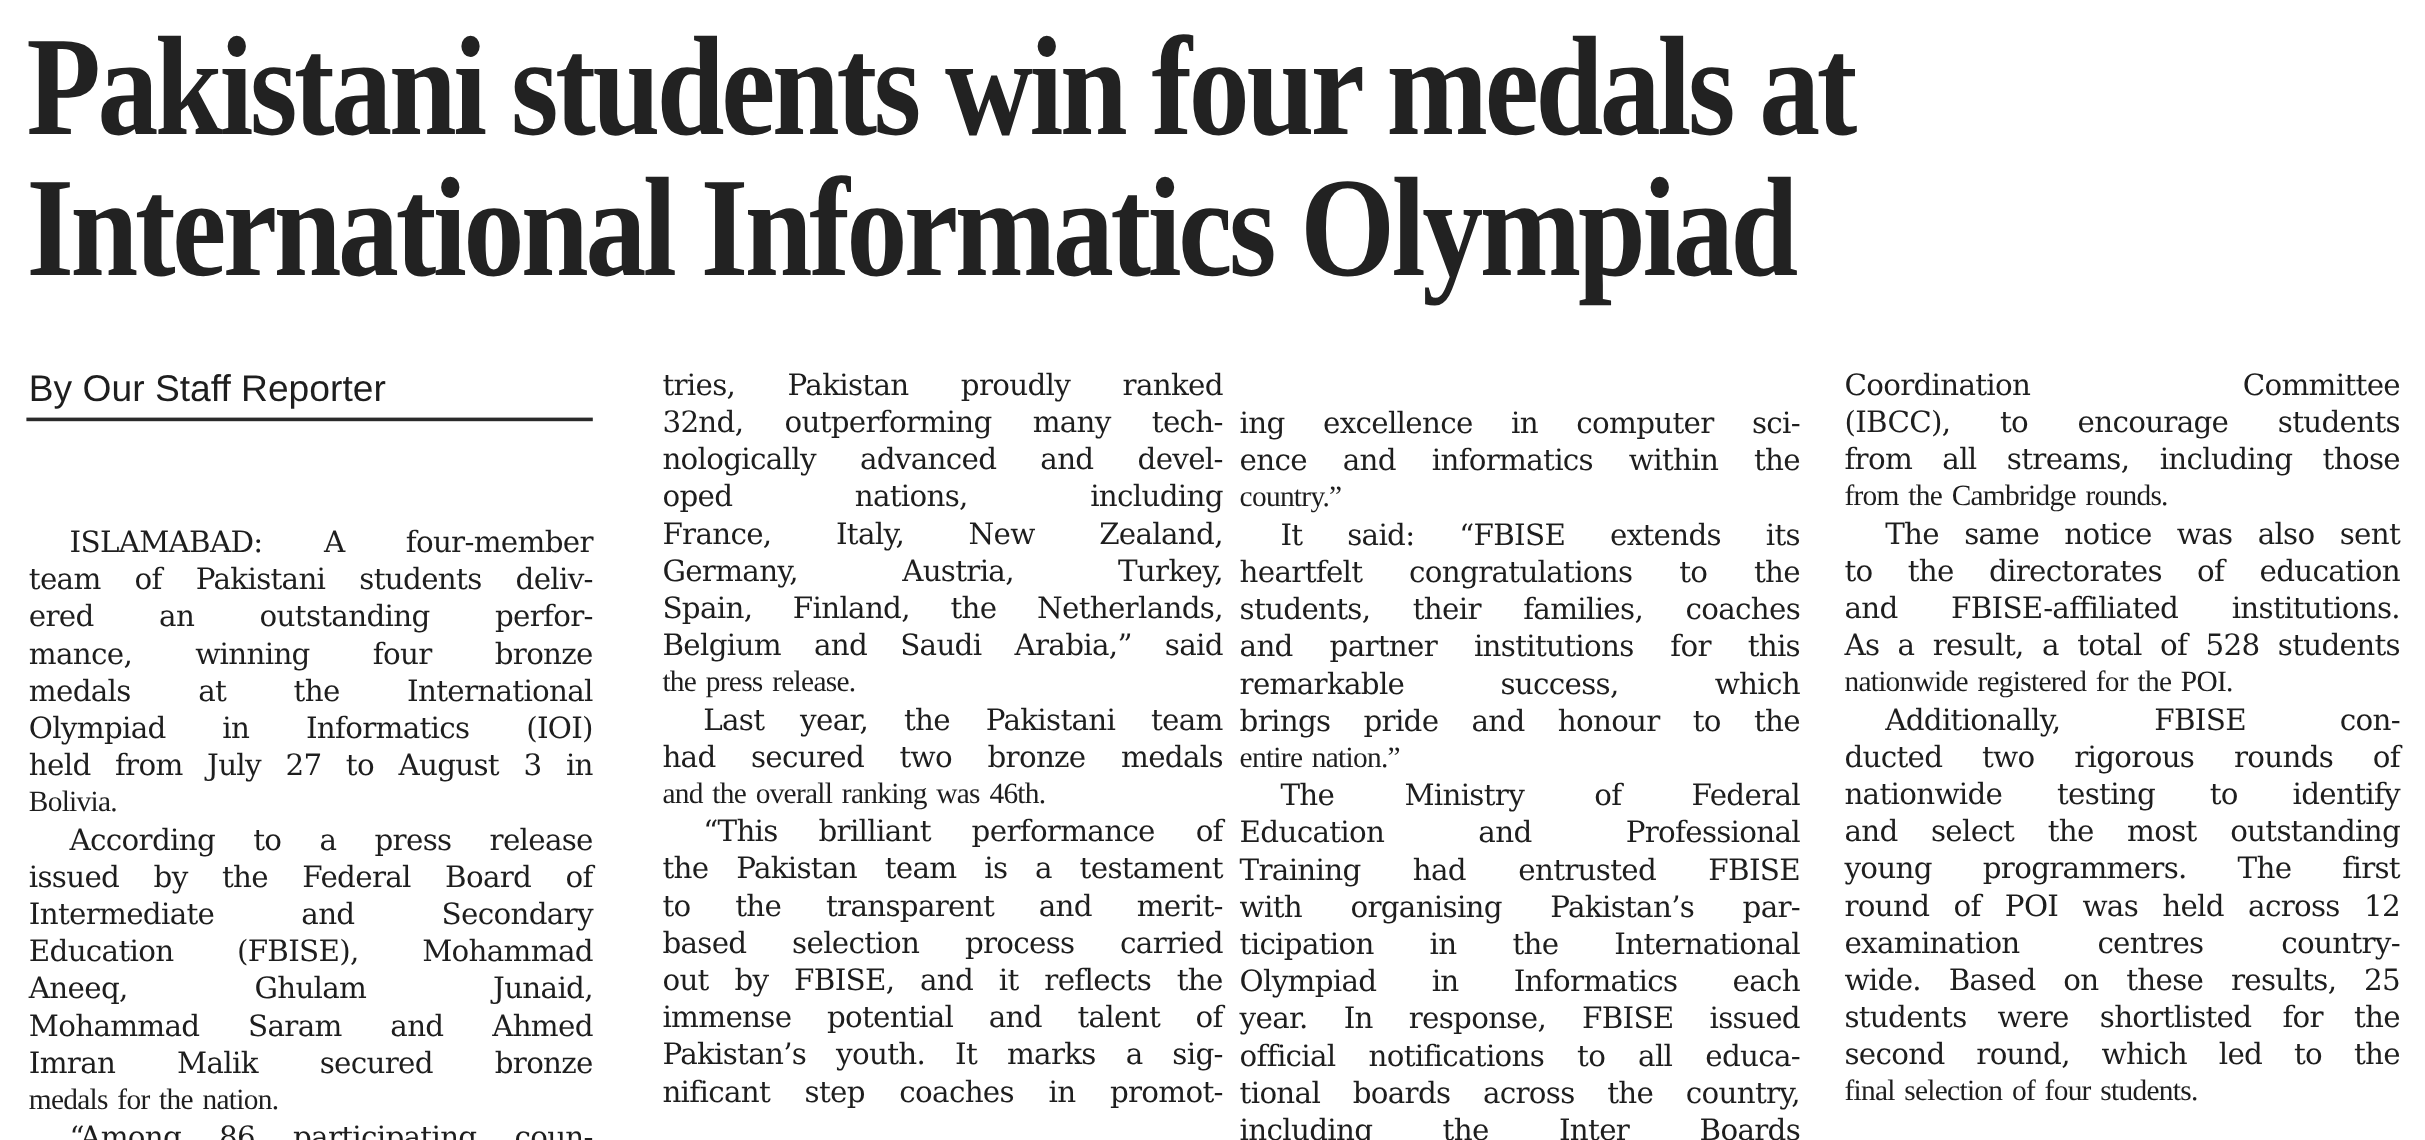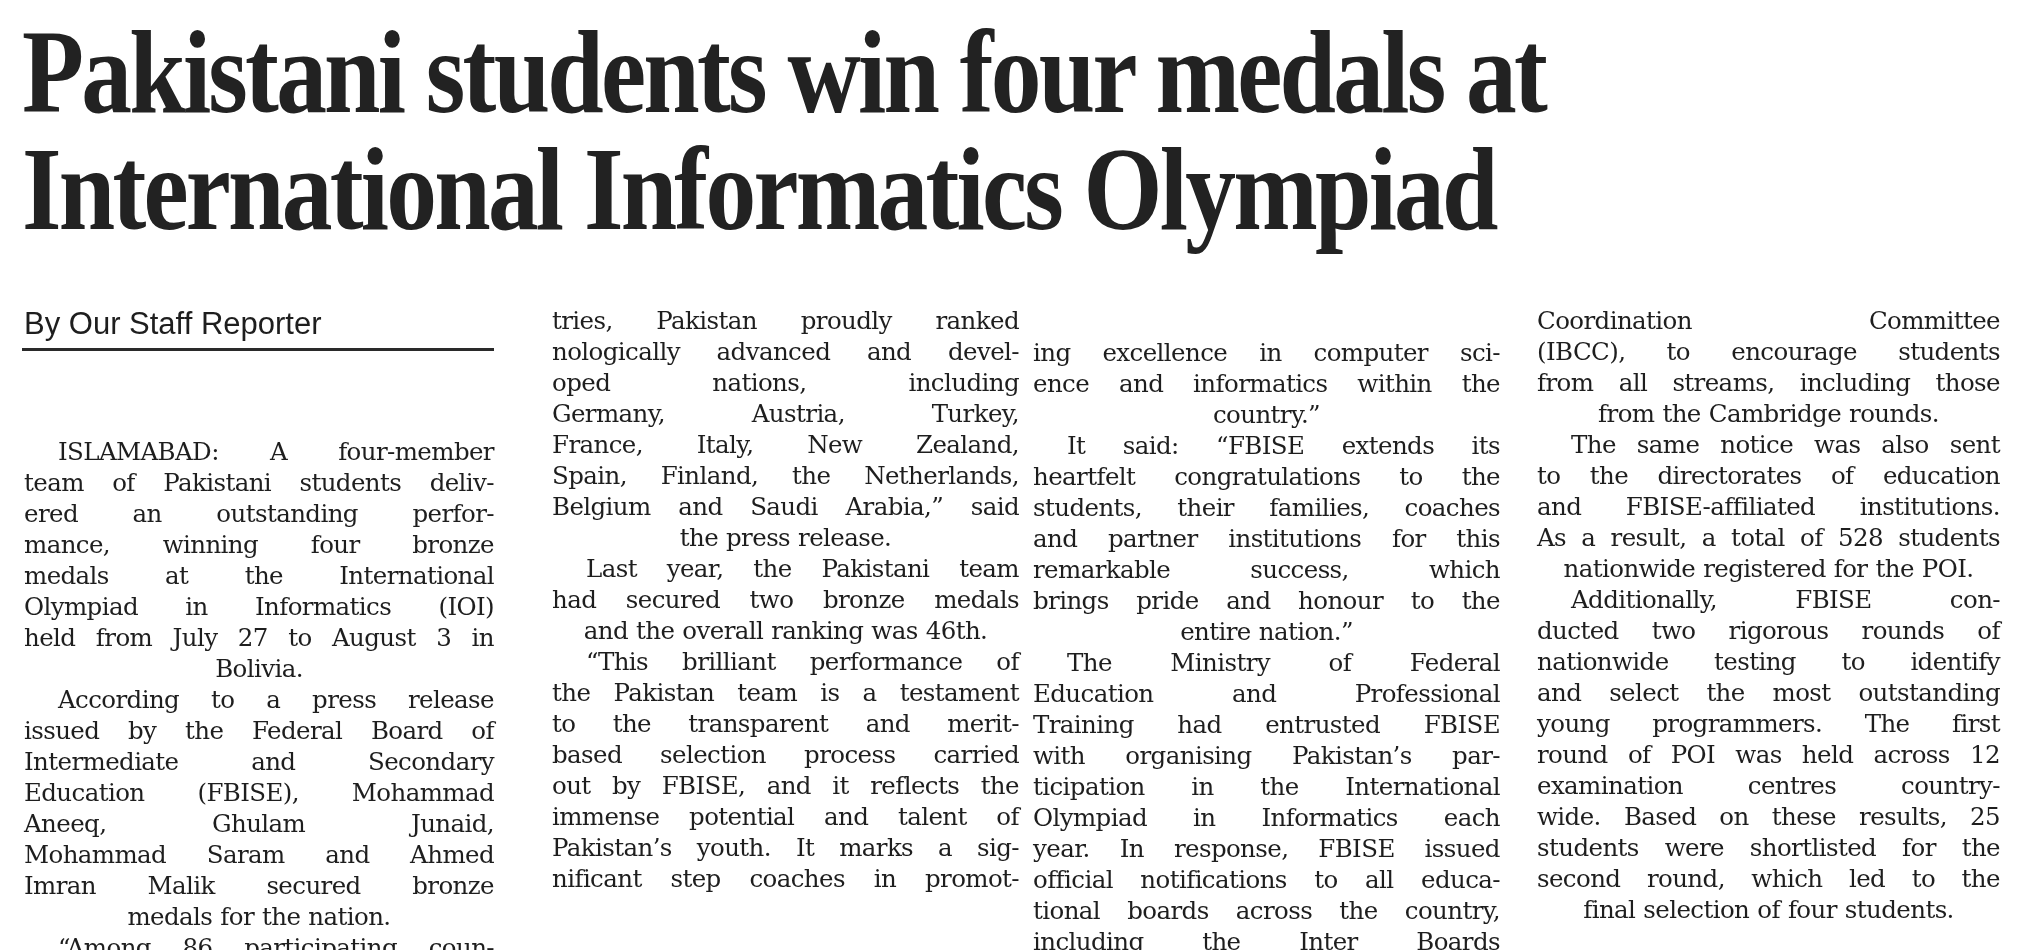--- a/index.html
+++ b/index.html
@@ -23,21 +23,21 @@
       position: absolute; top: 305px;
       font-family: "DejaVu Serif", serif; font-size: 24.5px; line-height: 31px;
       text-align: justify; color: #1e1e1e;
       letter-spacing: -0.6px; word-spacing: -1px;
     }
     .col1 { left: 24px; width: 470px; top: 410px; margin-top: 26px; }
     .col2 { left: 552px; width: 467px; }
     .col3 { left: 1033px; width: 467px; margin-top: 32px; }
     .col4 { left: 1537px; width: 463px; }
     .line { display: flex; justify-content: space-between; height: 31px; white-space: nowrap; }
-    .line.last, .line.single { justify-content: center; }
+    .line.last, .line.single { justify-content: flex-start; font-family: Liberation Serif, serif; }
     .line.last span + span, .line.single span + span { margin-left: 8px; }
     .line.indent { padding-left: 34px; }
   </style>
 </head>
 <body>
 
 <h1 class="headline">
   <span>Pakistani students win four medals at</span>
   <span>International Informatics Olympiad</span>
 </h1>
@@ -151,40 +151,46 @@
     </div>
   </div>
 <div class="col col2">
     <div class="line">
       <span>tries,</span>
       <span>Pakistan</span>
       <span>proudly</span>
       <span>ranked</span>
     </div>
     <div class="line">
+      <span>32nd,</span>
+      <span>outperforming</span>
+      <span>many</span>
+      <span>tech-</span>
+    </div>
+    <div class="line">
       <span>nologically</span>
       <span>advanced</span>
       <span>and</span>
       <span>devel-</span>
     </div>
     <div class="line">
       <span>oped</span>
       <span>nations,</span>
       <span>including</span>
-    </div>
-    <div class="line">
-      <span>Germany,</span>
-      <span>Austria,</span>
-      <span>Turkey,</span>
     </div>
     <div class="line">
       <span>France,</span>
       <span>Italy,</span>
       <span>New</span>
       <span>Zealand,</span>
+    </div>
+    <div class="line">
+      <span>Germany,</span>
+      <span>Austria,</span>
+      <span>Turkey,</span>
     </div>
     <div class="line">
       <span>Spain,</span>
       <span>Finland,</span>
       <span>the</span>
       <span>Netherlands,</span>
     </div>
     <div class="line">
       <span>Belgium</span>
       <span>and</span>

